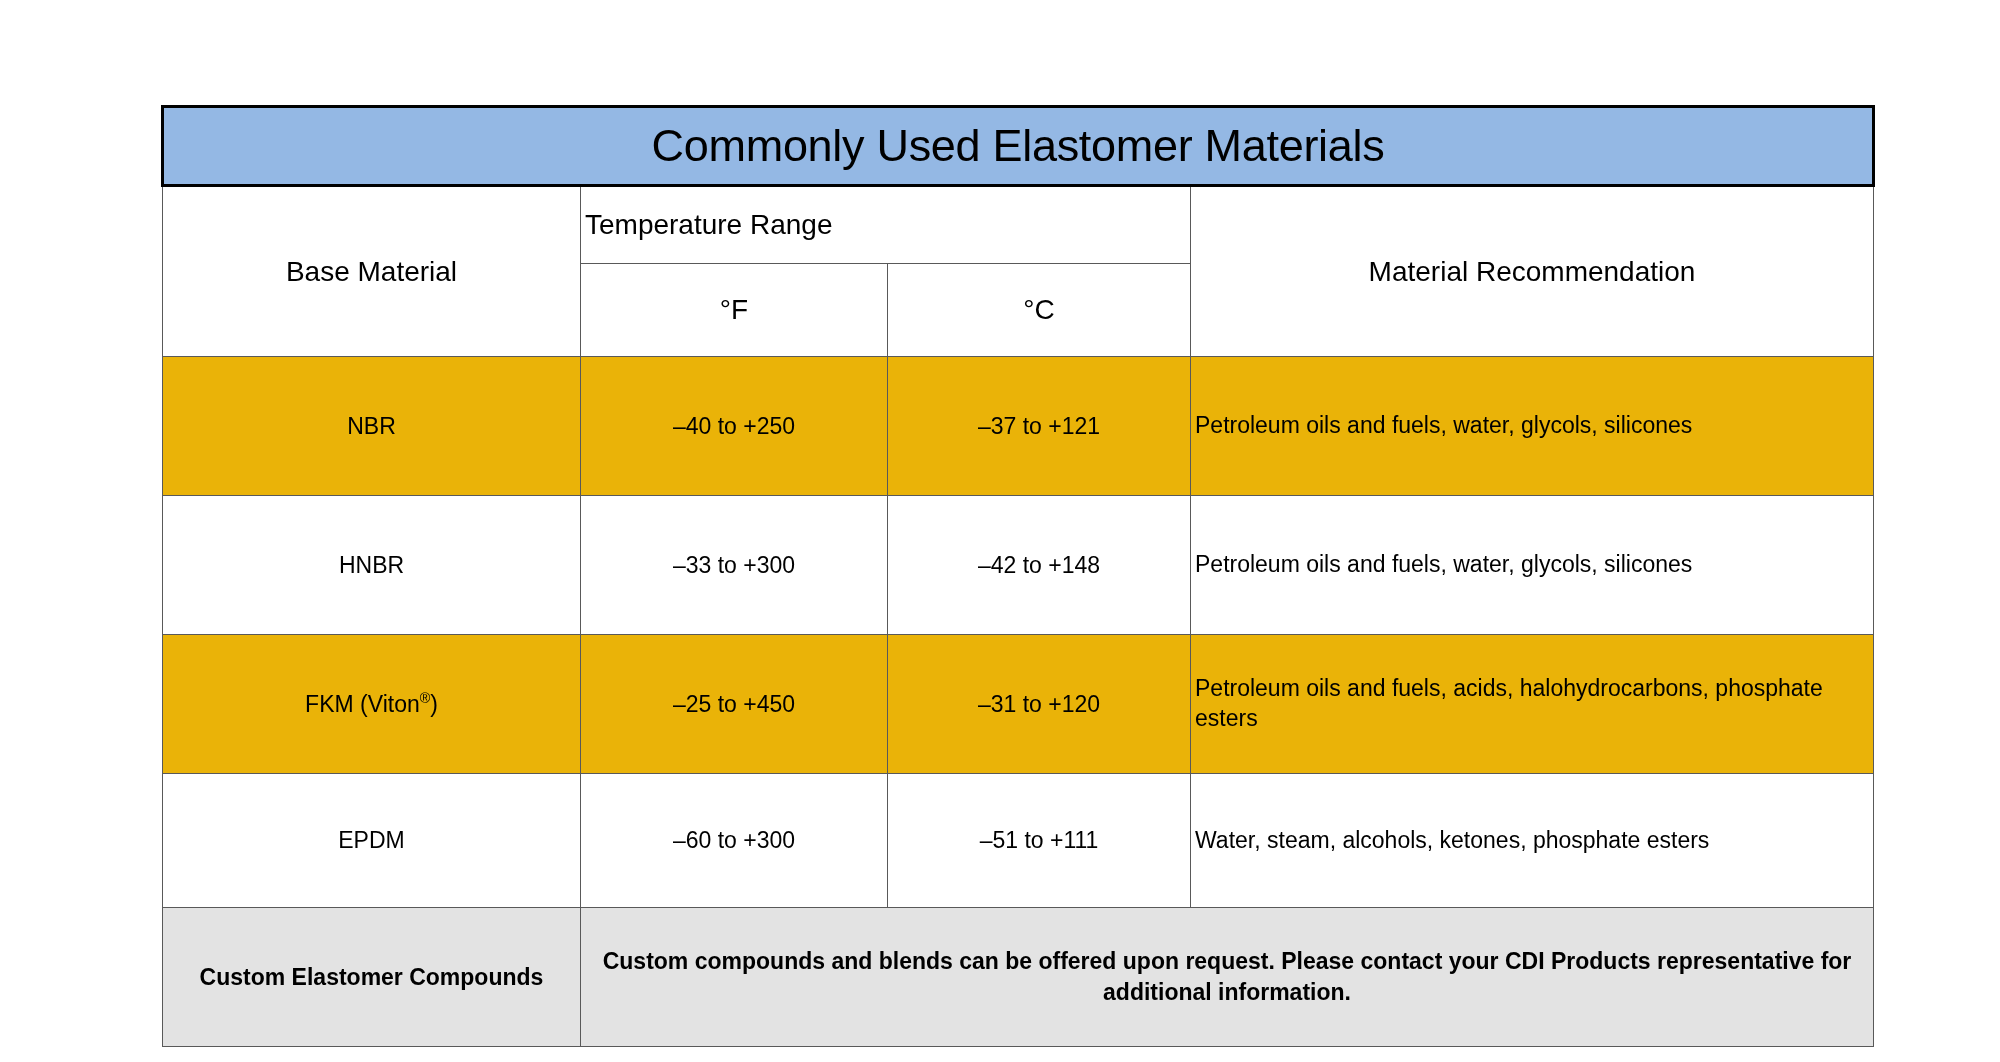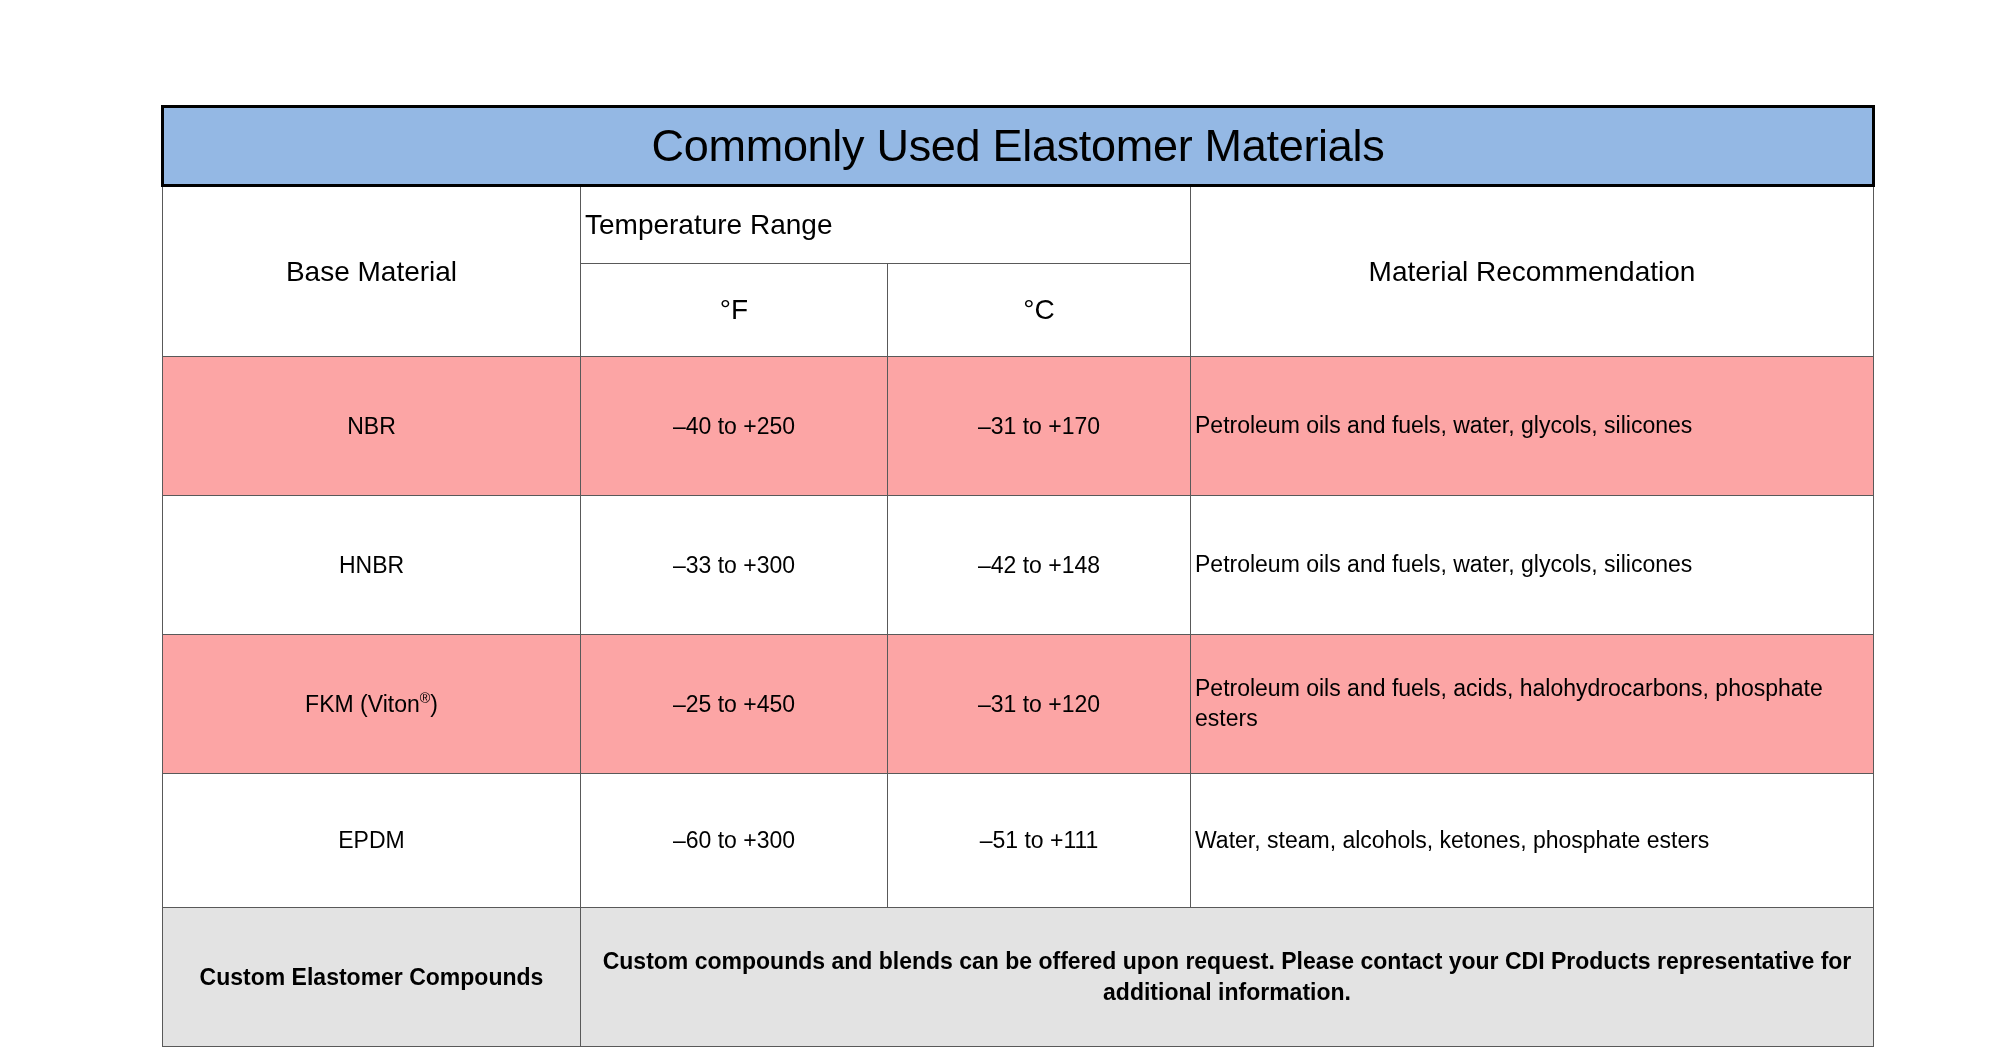--- a/index.html
+++ b/index.html
@@ -99,21 +99,21 @@
     font-size: 23px;
     padding: 0 10px;
   }
   td.c-service {
     text-align: left;
     font-size: 23px;
     line-height: 1.3;
     padding: 0 0 0 28px;
   }
   tr.shaded td {
-    background: #fca5a5;
+    background: #eab308;
   }
   tr.plain td {
     background: #ffffff;
   }
 
   
   tr.footer-row td {
     background: #e3e3e3;
     height: 130px;
     font-weight: bold;
@@ -161,21 +161,21 @@
       </tr>
 
       <tr>
         <td class="hdr-unit">°F</td>
         <td class="hdr-unit">°C</td>
       </tr>
 
       <tr class="data-row shaded">
         <td class="c-material">NBR</td>
         <td class="c-temp">–40  to  +250</td>
-        <td class="c-temp">–31  to  +170</td>
+        <td class="c-temp">–37  to  +121</td>
         <td class="c-service">Petroleum oils and fuels, water, glycols, silicones</td>
       </tr>
 
       <tr class="data-row plain">
         <td class="c-material">HNBR</td>
         <td class="c-temp">–33  to  +300</td>
         <td class="c-temp">–42  to  +148</td>
         <td class="c-service">Petroleum oils and fuels, water, glycols, silicones</td>
       </tr>
 

